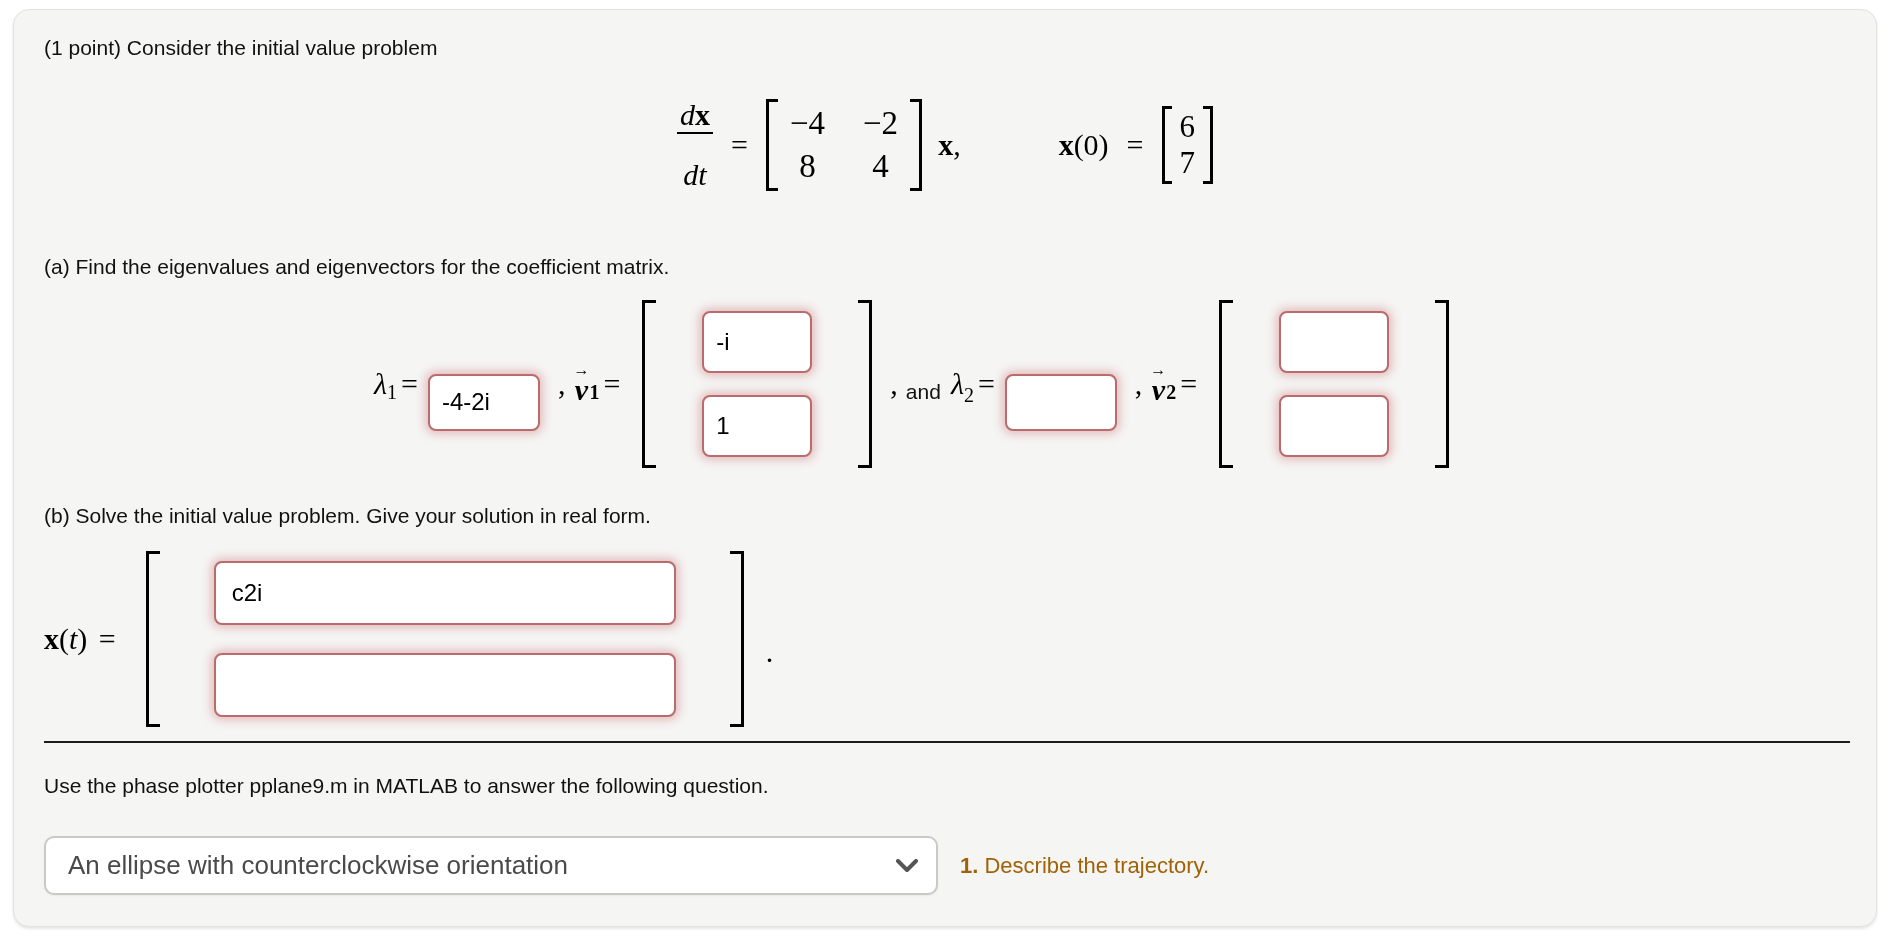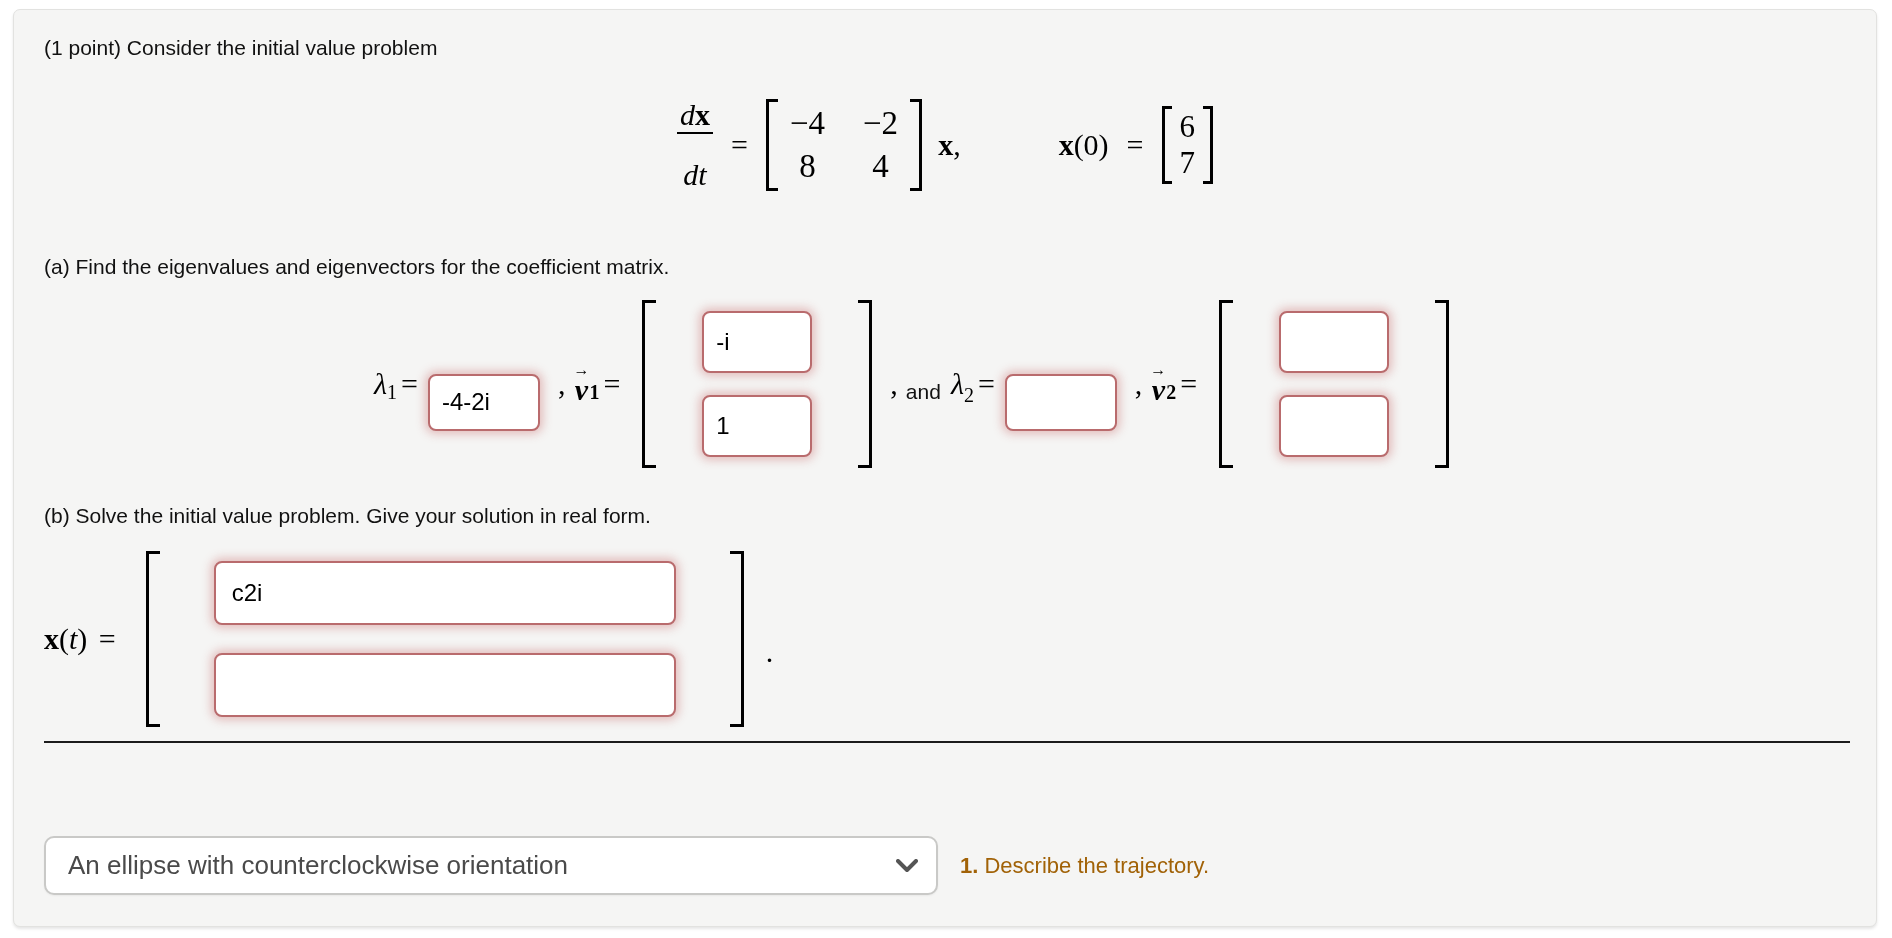--- a/index.html
+++ b/index.html
@@ -1,20 +1,20 @@
 <!DOCTYPE html>
 <html><head>
 <meta charset="utf-8">
 <style>
   html,body{margin:0;padding:0;background:#ffffff;width:1892px;height:938px;overflow:hidden;}
   *{box-sizing:border-box;}
   body{font-family:"Liberation Sans", sans-serif;color:#111;}
 
   .card{position:absolute;left:13px;top:9px;width:1864px;height:918px;
-        background:#f5f5f4;border:1px solid #e2e2e0;border-radius:7px;
+        background:#f5f5f4;border:1px solid #e2e2e0;border-radius:16px;
         box-shadow:0 2px 3px rgba(0,0,0,0.10);}
 
   .plain{font-size:21px;color:#111;}
   .abs{position:absolute;}
 
   
   .math{font-family:"Liberation Serif", serif;color:#000;}
   .mi{font-style:italic;}
   .mb{font-weight:bold;}
   .msub{font-size:20px;position:relative;top:8px;}
@@ -181,20 +181,21 @@
         <input class="ans wide" type="text" value="c2i" style="">
         <input class="ans wide" type="text" value="" style="">
       </span>
       <span class="bigbrk r"></span>
     </span>
     <span class="math b-period">.</span>
   </div>
 
   <div class="abs rule"></div>
 
+  <div class="abs plain" style="left:30px;top:764px;">Use the phase plotter pplane9.m in MATLAB to answer the following question.</div>
 
   <div class="abs dd-row">
     <div class="select-box">
       <span class="value">An ellipse with counterclockwise orientation</span>
       <svg class="chev" viewBox="0 0 22 14">
         <polyline points="2,2 11,11 20,2" fill="none" stroke="#555" stroke-width="4" stroke-linecap="round" stroke-linejoin="round"></polyline>
       </svg>
     </div>
     <div class="question">
       <span class="qnum">1.</span>

